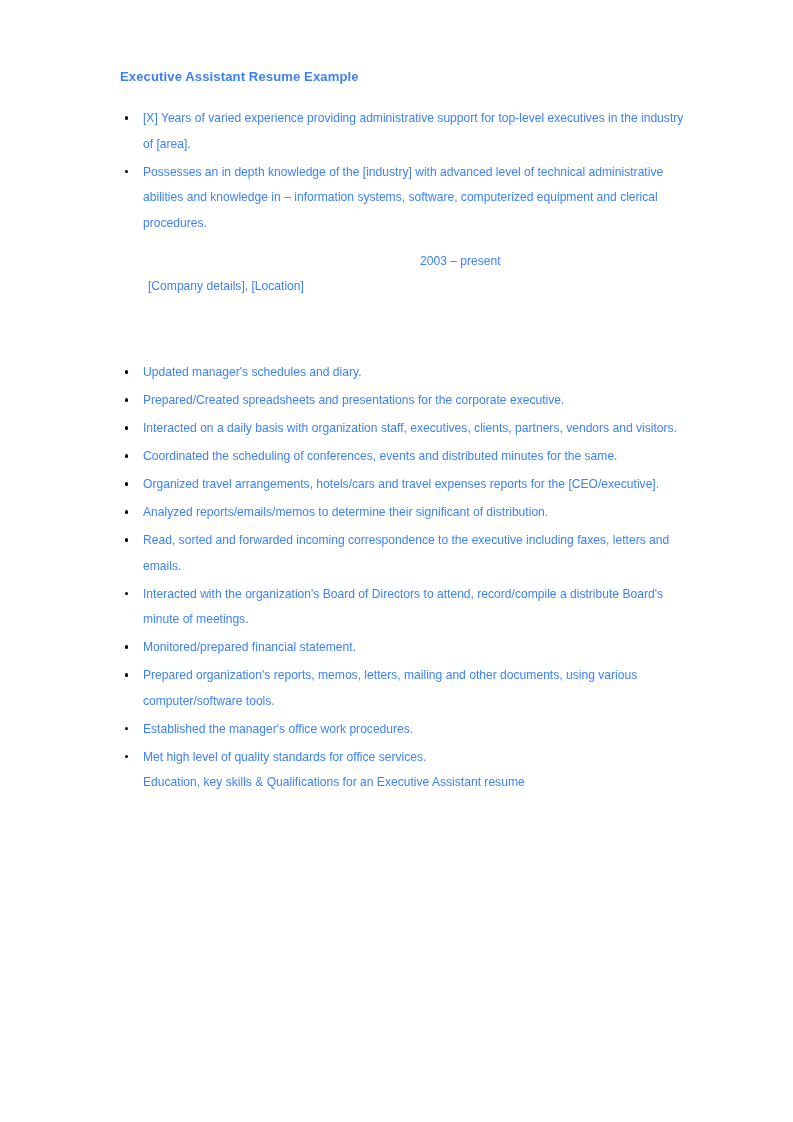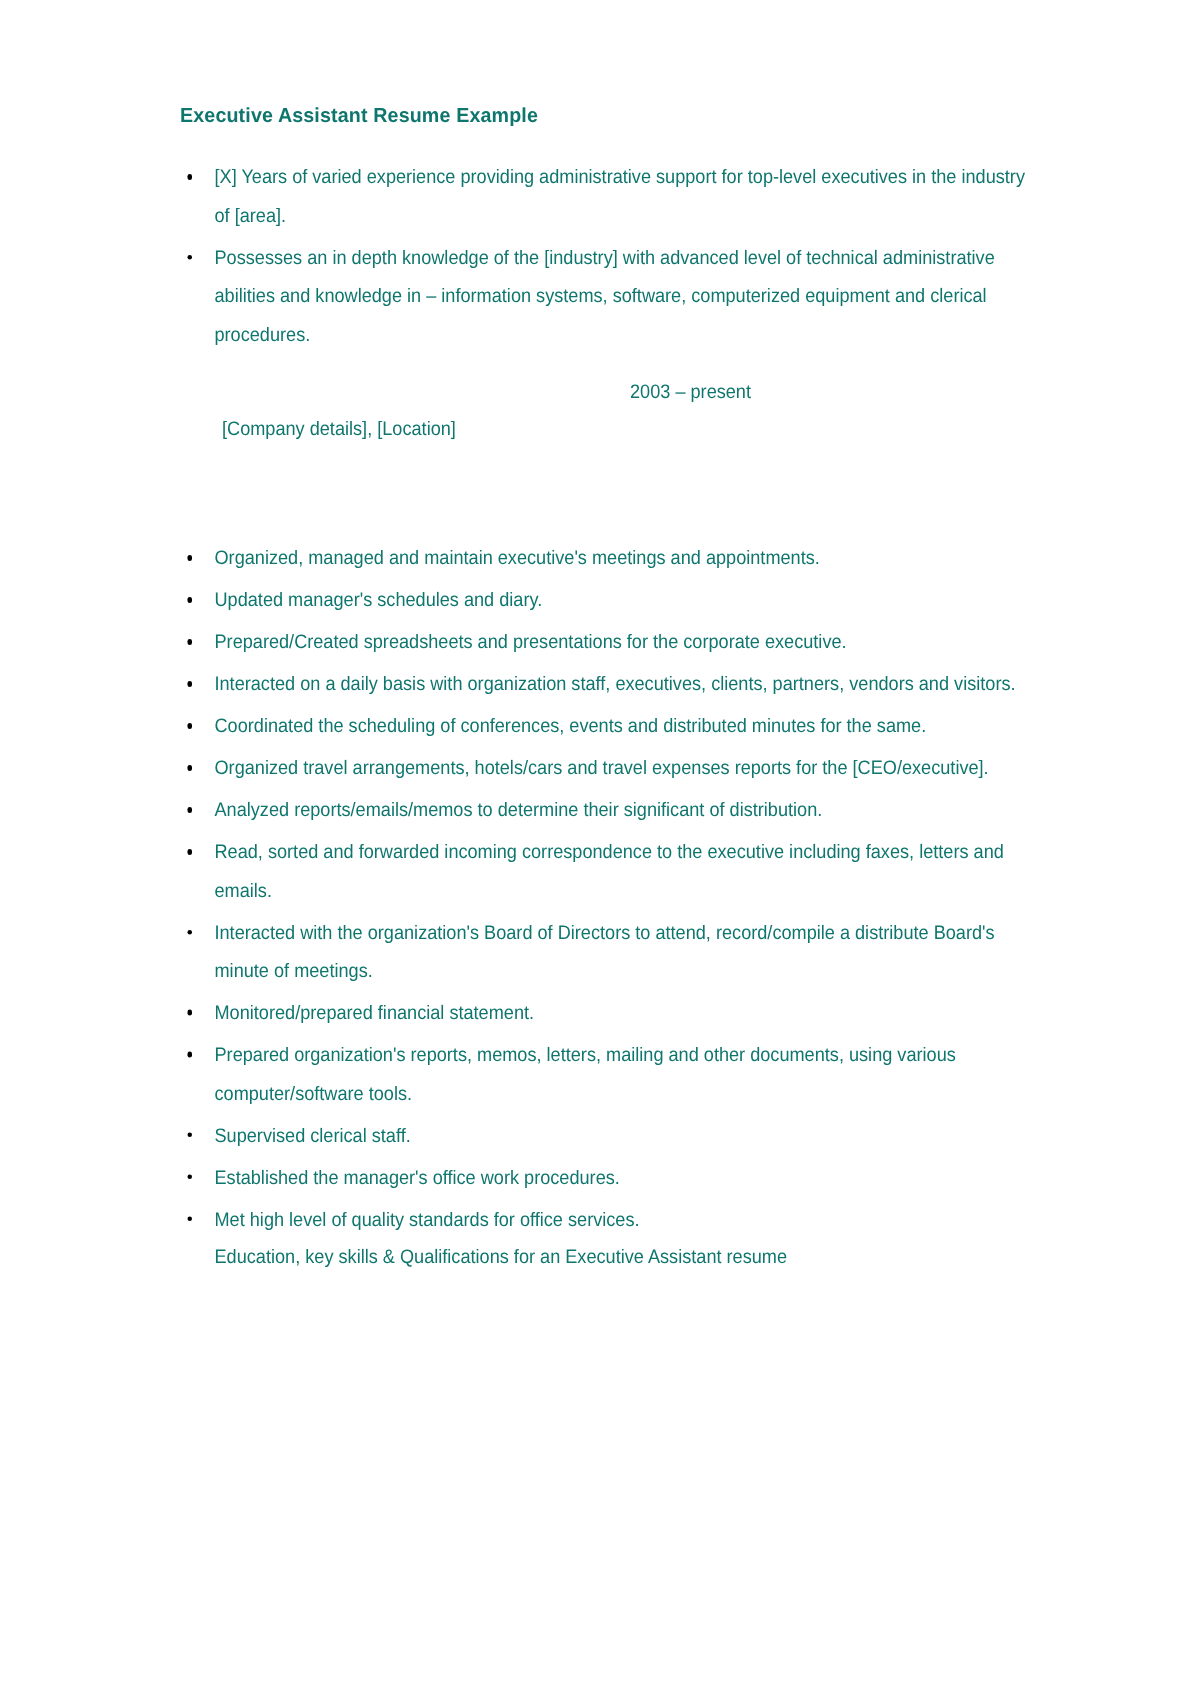--- a/index.html
+++ b/index.html
@@ -10,21 +10,21 @@
   }
   .page {
     position: relative;
     width: 702px;
     height: 1122px;
     background: #ffffff;
     margin: 0 auto;
     overflow: hidden;
     font-family: "Liberation Sans", "DejaVu Sans", sans-serif;
     font-stretch: condensed;
-    color: #0f766e;
+    color: #3b82f6;
     -webkit-font-smoothing: none;
   }
   .content {
     position: absolute;
     left: 74px;
     top: 68px;
     width: 614px;
   }
 
   .doc-title {
@@ -128,23 +128,20 @@
       <div class="job-row">
         <span class="left">[Company details], [Location]</span>
         <span class="right">2003 – present</span>
       </div>
     </div>
 
     <div class="spacer-sm"></div>
 
     <ul class="bullets">
       <li>
-          <span class="txt">Organized, managed and maintain executive's meetings and appointments.</span>
-        </li>
-      <li>
           <span class="txt">Updated manager's schedules and diary.</span>
         </li>
       <li>
           <span class="txt">Prepared/Created spreadsheets and presentations for the corporate executive.</span>
         </li>
       <li>
           <span class="txt">Interacted on a daily basis with organization staff, executives, clients, partners, vendors and visitors.</span>
         </li>
       <li>
           <span class="txt">Coordinated the scheduling of conferences, events and distributed minutes for the same.</span>
@@ -161,23 +158,20 @@
       <li>
           <span class="txt">Interacted with the organization's Board of Directors to attend, record/compile a distribute Board's minute of meetings.</span>
         </li>
       <li>
           <span class="txt">Monitored/prepared financial statement.</span>
         </li>
       <li>
           <span class="txt">Prepared organization's reports, memos, letters, mailing and other documents, using various computer/software tools.</span>
         </li>
       <li>
-          <span class="txt">Supervised clerical staff.</span>
-        </li>
-      <li>
           <span class="txt">Established the manager's office work procedures.</span>
         </li>
       <li>
         <span class="txt">Met high level of quality standards for office services.</span>
         <span class="cont-line">Education, key skills &amp; Qualifications for an Executive Assistant resume</span>
       </li>
     </ul>
 
   </div>
 </div>

